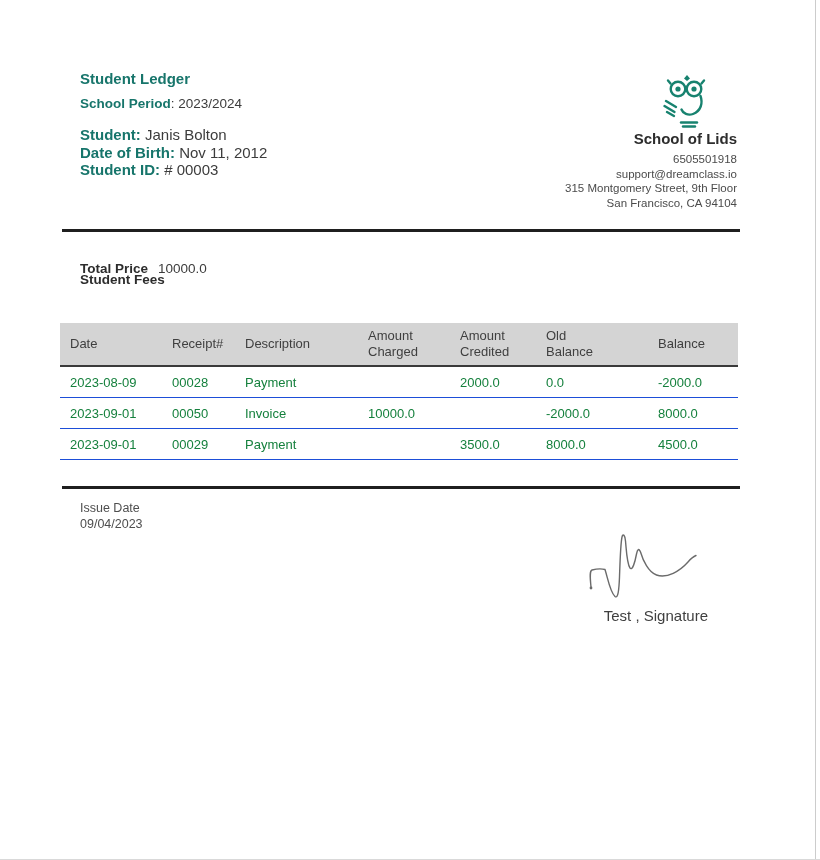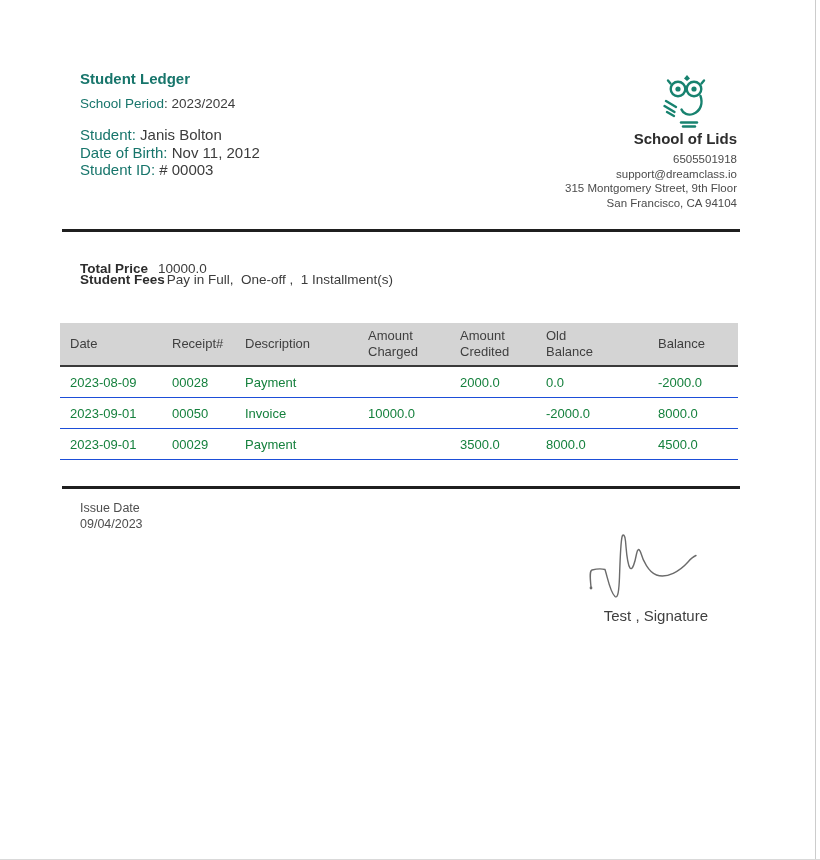--- a/index.html
+++ b/index.html
@@ -8,21 +8,21 @@
     font-family:"Liberation Sans","DejaVu Sans",sans-serif;
     color:#3c3c3c;position:relative;overflow:hidden;
   }
   .page{position:absolute;inset:0;background:#fff;}
   .page-edge-right{position:absolute;top:0;right:4px;width:1px;height:860px;background:#cccccc;}
   .page-edge-bottom{position:absolute;left:0;bottom:0;width:820px;height:1px;background:#d9d9d9;}
 
   
   .doc-title{position:absolute;left:80px;top:70px;font-size:15px;font-weight:bold;color:#17756b;}
   .period-line{position:absolute;left:80px;top:96px;font-size:13.5px;}
-  .teal-label{color:#17756b;font-weight:normal;}
+  .teal-label{color:#17756b;font-weight:bold;}
   .dark-val{color:#3c3c3c;}
   .student-block{position:absolute;left:80px;top:126px;font-size:15px;line-height:17.5px;}
 
   
   .logo-wrap{position:absolute;left:661px;top:74px;width:52px;height:56px;}
   .school-name{position:absolute;right:83px;top:130px;font-size:15px;font-weight:bold;color:#2d2d2d;text-align:center;}
   .contact-block{position:absolute;right:83px;top:152px;font-size:11.5px;line-height:14.5px;color:#4b4b4b;text-align:right;}
 
   
   .rule-dark{position:absolute;left:62px;width:678px;height:3px;background:#1f1f1f;}
@@ -102,21 +102,20 @@
   </div>
 
   <div class="rule-dark rule-1"></div>
 
   <div class="summary-row summary-1">
     <span class="lbl">Total Price</span>
     <span class="val">10000.0</span>
   </div>
   <div class="summary-row summary-2">
     <span class="lbl">Student Fees</span>
-    <span class="val">Pay in Full,  One-off ,  1 Installment(s)</span>
   </div>
 
   <table class="ledger">
     <colgroup>
       <col style="width:102px">
         <col style="width:73px">
         <col style="width:123px">
       <col style="width:92px">
         <col style="width:86px">
         <col style="width:112px">

